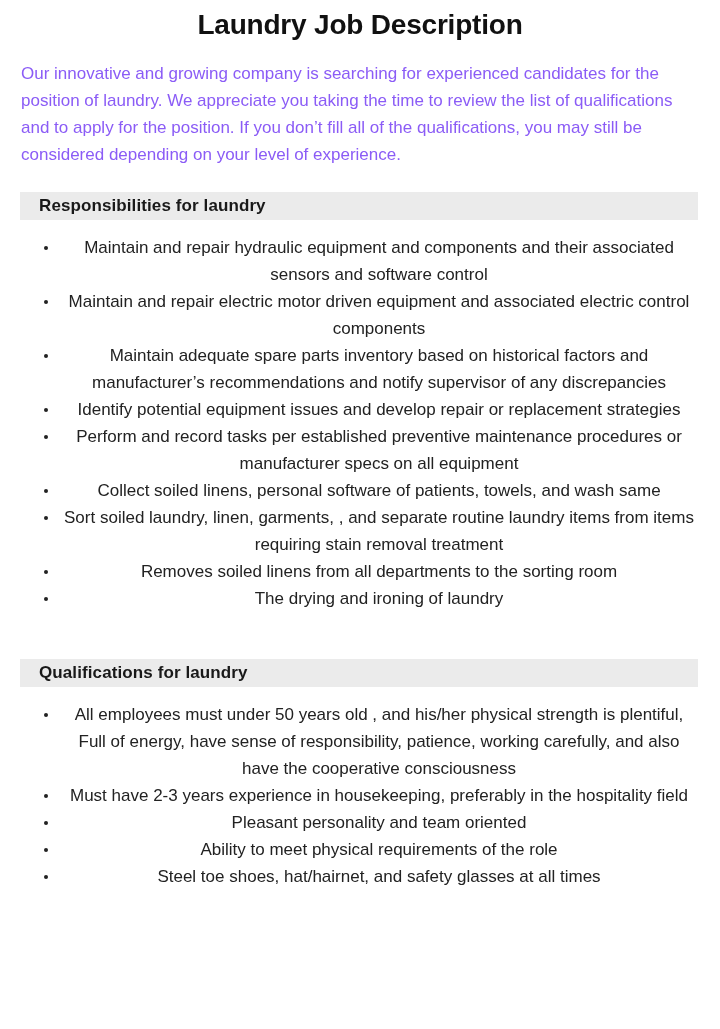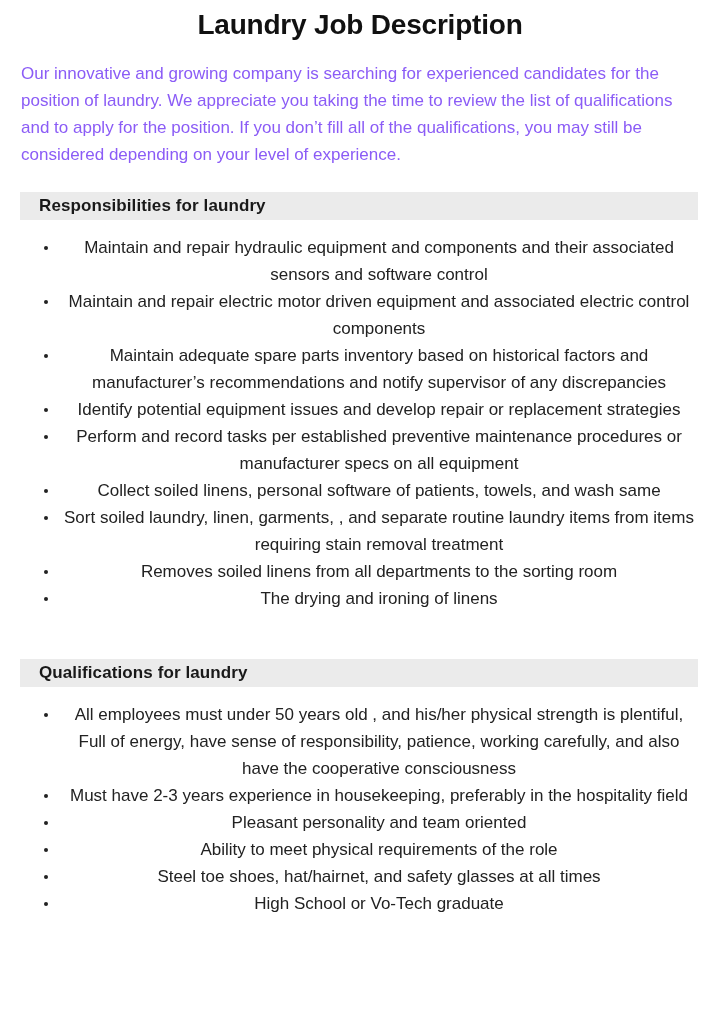--- a/index.html
+++ b/index.html
@@ -110,33 +110,32 @@
     </div>
     <ul class="bullets" id="list-responsibilities">
         <li>Maintain and repair hydraulic equipment and components and their associated sensors and software control</li>
         <li>Maintain and repair electric motor driven equipment and associated electric control components</li>
         <li>Maintain adequate spare parts inventory based on historical factors and manufacturer’s recommendations and notify supervisor of any discrepancies</li>
         <li>Identify potential equipment issues and develop repair or replacement strategies</li>
         <li>Perform and record tasks per established preventive maintenance procedures or manufacturer specs on all equipment</li>
         <li>Collect soiled linens, personal software of patients, towels, and wash same</li>
         <li>Sort soiled laundry, linen, garments, , and separate routine laundry items from items requiring stain removal treatment</li>
         <li>Removes soiled linens from all departments to the sorting room</li>
-        <li>The drying and ironing of linens</li>
+        <li>The drying and ironing of laundry</li>
       </ul>
   </div>
 
   <div class="section">
     <div class="section-header" style="background: rgb(235, 235, 235); margin-top: 47px;">
       <span class="section-header-text">Qualifications for laundry</span>
     </div>
     <ul class="bullets qual-list" id="list-qualifications">
         <li>All employees must under 50 years old , and his/her physical strength is plentiful, Full of energy, have sense of responsibility, patience, working carefully, and also have the cooperative consciousness</li>
         <li>Must have 2-3 years experience in housekeeping, preferably in the hospitality field</li>
         <li>Pleasant personality and team oriented</li>
         <li>Ability to meet physical requirements of the role</li>
         <li>Steel toe shoes, hat/hairnet, and safety glasses at all times</li>
-        <li>High School or Vo-Tech graduate</li>
       </ul>
   </div>
 
   <div class="tail-space"></div>
 
 </div>
 
 </body></html>

